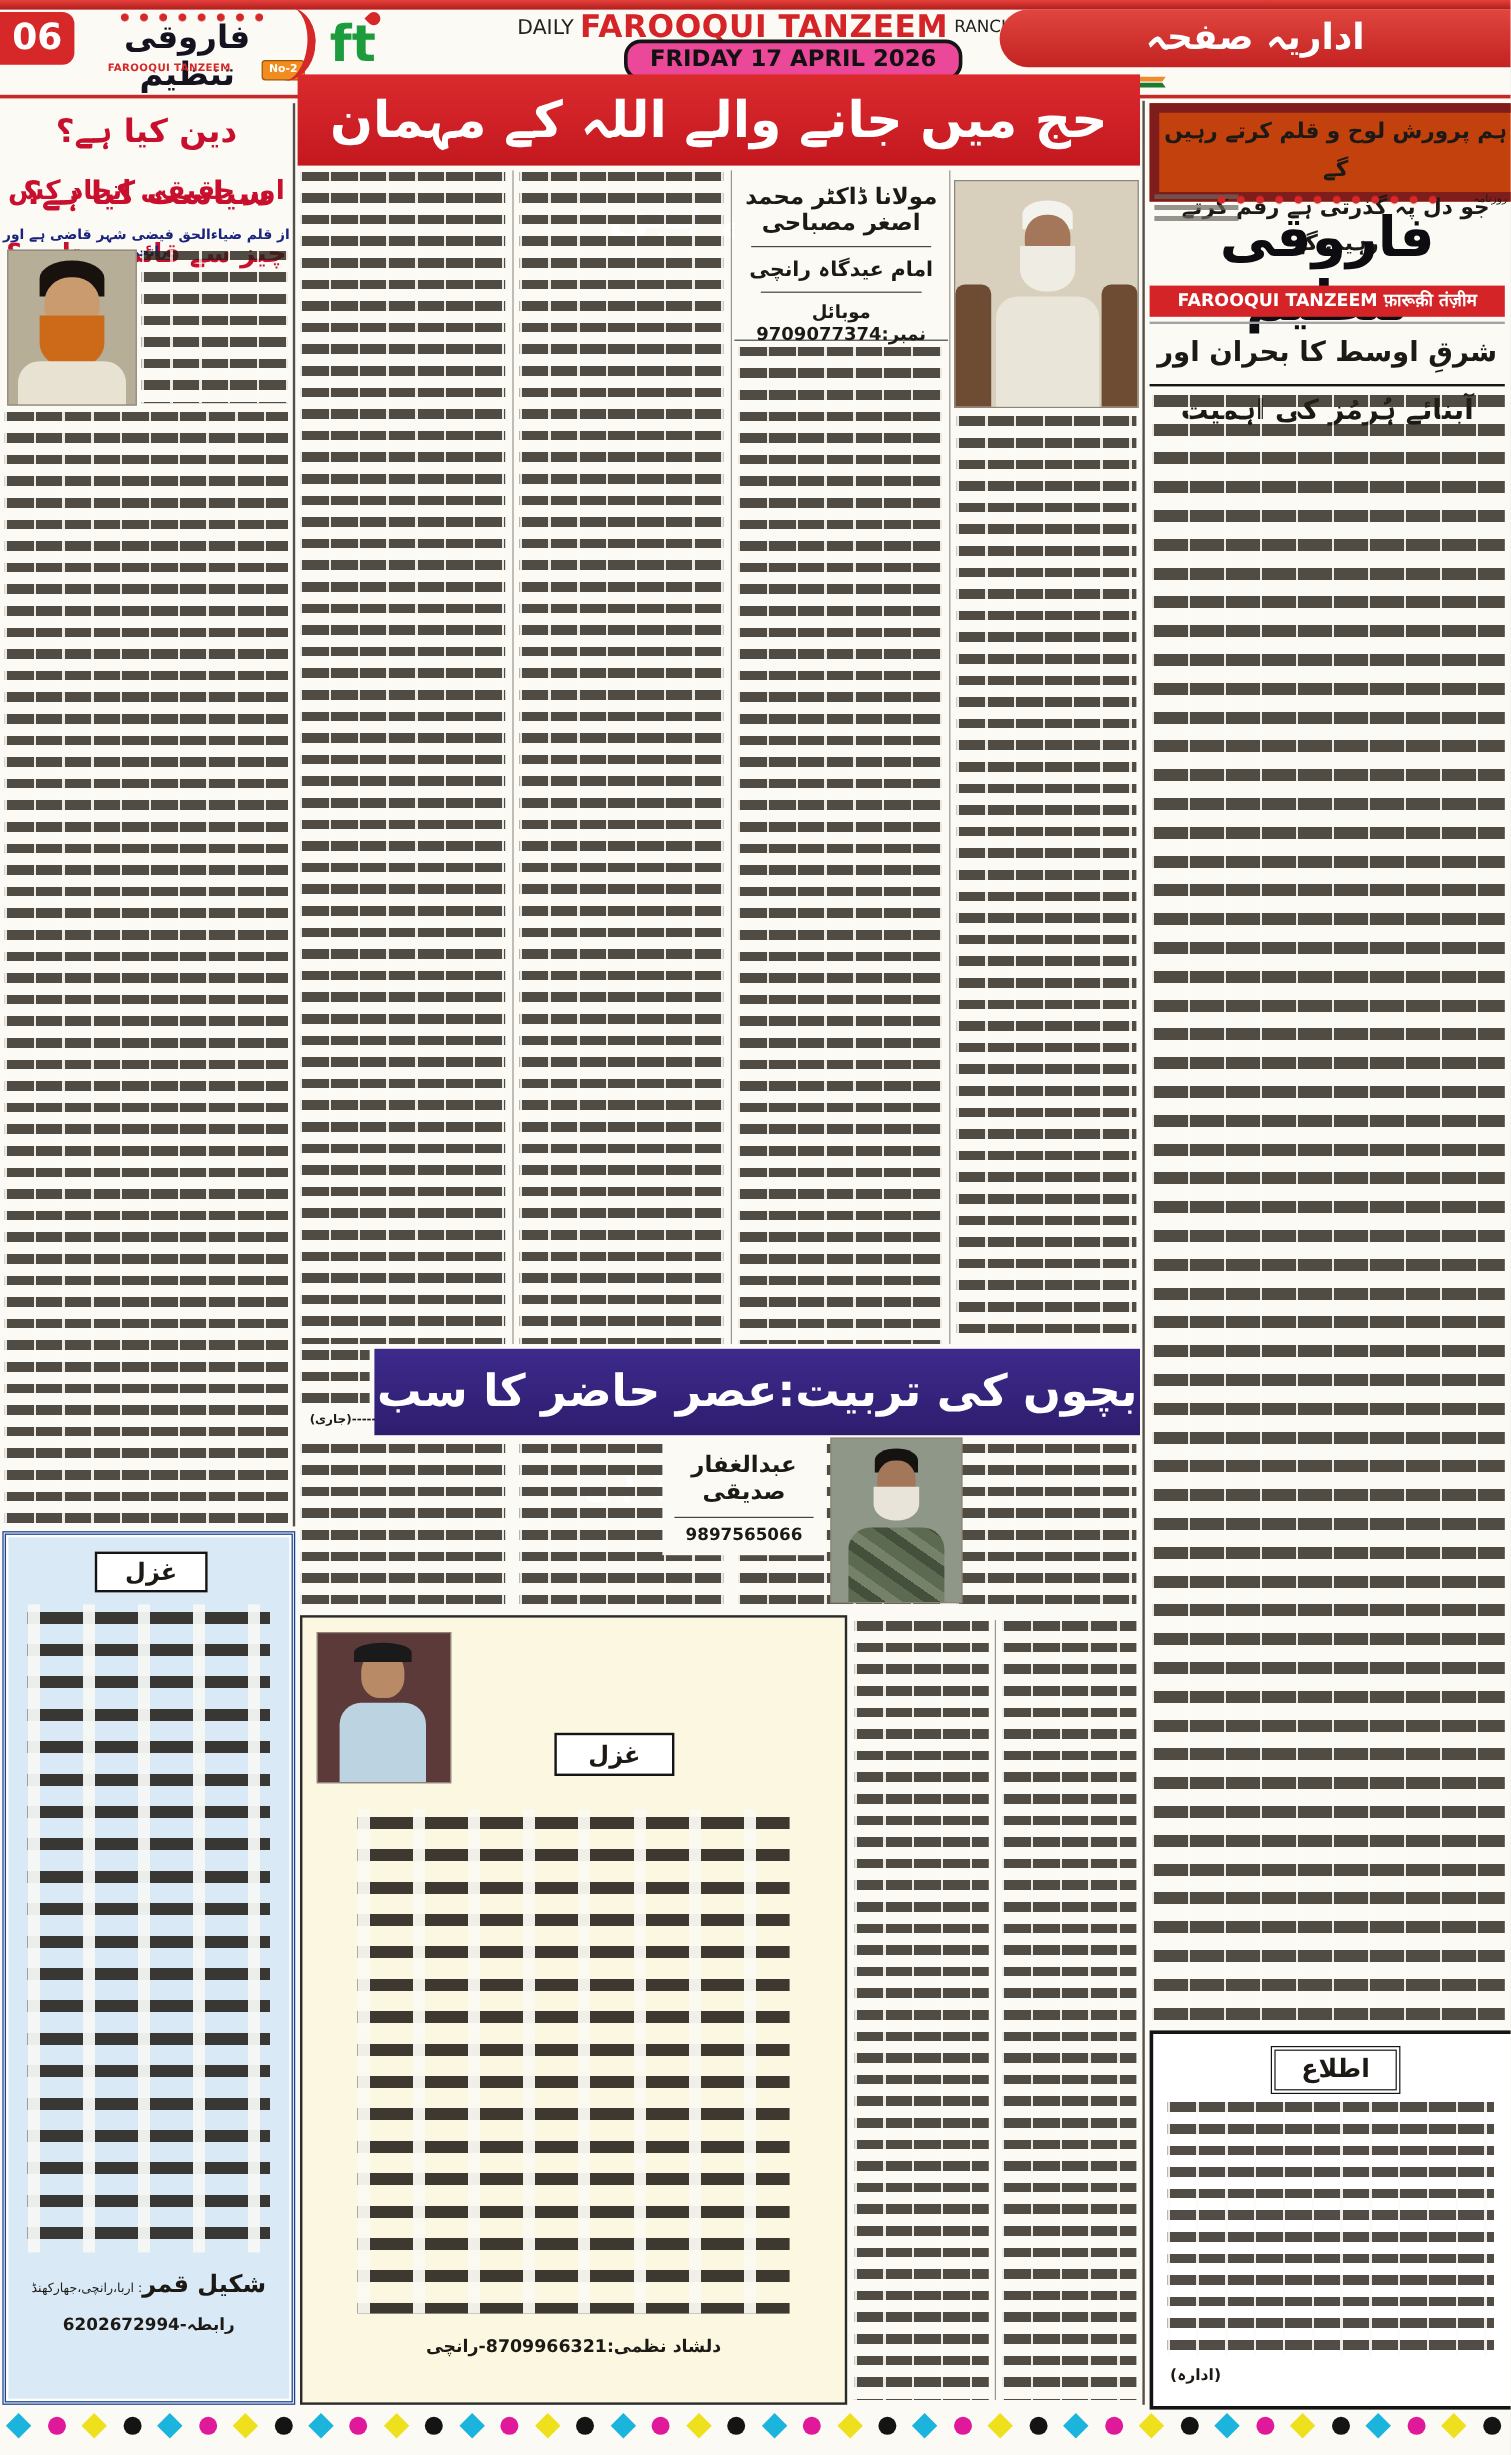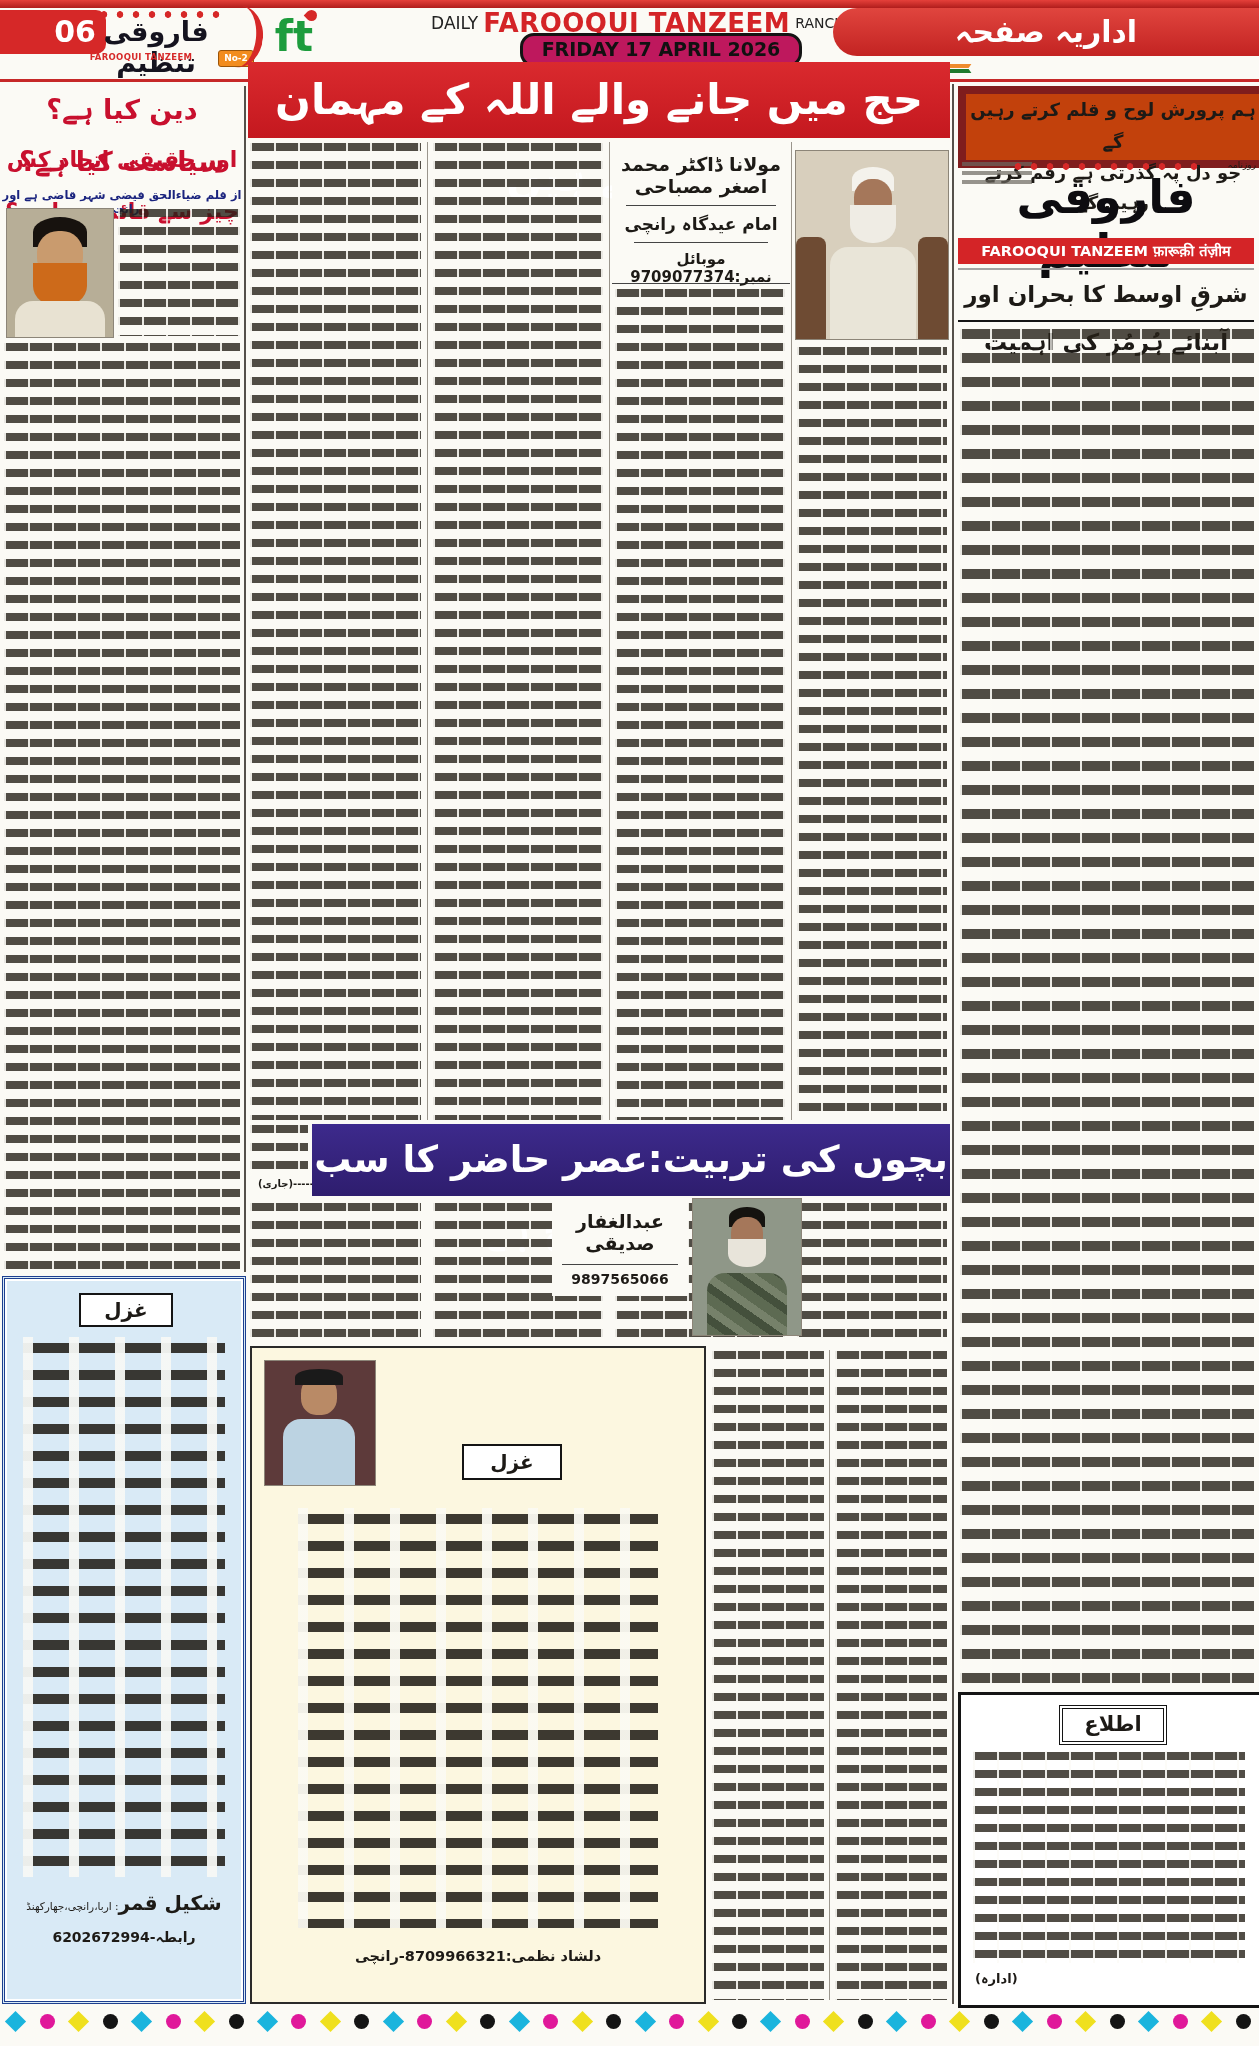--- a/index.html
+++ b/index.html
@@ -7,37 +7,37 @@
         font-family:"DejaVu Sans",sans-serif;color:#1d1a16;}
   .abs{position:absolute;}
   .rtl{direction:rtl;unicode-bidi:isolate;}
   .ctr{text-align:center;}
   .bold{font-weight:700;}
 
   
   .topbar{left:0;top:0;width:1259px;height:8px;background:linear-gradient(180deg,#e5403a,#b01d1c);}
   .pgnum{left:0;top:10px;width:62px;height:44px;background:#d62828;color:#fff;
          font-size:30px;font-weight:700;line-height:44px;text-align:center;
-         border-radius:0 10px 10px 0;padding-left:44px;}
+         border-radius:0 10px 10px 0;}
   .swirl{left:222px;top:6px;width:34px;height:62px;border-right:7px solid #d62828;
          border-radius:0 60% 60% 0/0 50% 50% 0;transform:rotate(6deg);}
   .logo-dots{left:96px;top:10px;width:130px;height:9px;
     background:radial-gradient(circle 3.5px,#d62828 3px,transparent 3.6px) 0 0/16px 9px repeat-x;}
   .logo-urdu{left:66px;top:16px;width:180px;font-size:27px;font-weight:700;color:#15131f;text-align:center;}
   .logo-cap{left:66px;top:52px;width:150px;font-size:8.5px;font-weight:700;color:#d62828;text-align:center;letter-spacing:.3px;}
   .badge{left:218px;top:50px;width:34px;height:15px;background:#f28c1e;color:#fff;border:1px solid #9b5408;
          font-size:9px;font-weight:700;text-align:center;line-height:15px;border-radius:3px;}
   .ftmono{left:268px;top:8px;width:52px;height:58px;color:#1d9c3d;font-size:42px;font-weight:700;line-height:58px;text-align:center;}
   .ftdrop{left:306px;top:10px;width:11px;height:11px;background:#d62828;border-radius:50% 50% 50% 0;transform:rotate(45deg);}
   .mast-line{left:420px;top:8px;width:440px;height:26px;text-align:center;white-space:nowrap;}
   .mast-daily{font-size:17px;color:#222;vertical-align:middle;}
   .mast-title{font-size:26px;font-weight:700;color:#d42427;vertical-align:middle;letter-spacing:.5px;}
   .mast-city{font-size:14px;color:#222;vertical-align:middle;}
   .datebox{left:520px;top:33px;width:276px;height:28px;border:3px solid #141414;border-radius:14px;
-           font-size:19px;font-weight:700;line-height:26px;text-align:center;color:#111;background:#be185d;}
+           font-size:19px;font-weight:700;line-height:26px;text-align:center;color:#111;background:#ec4899;}
   .webline{left:0;top:60px;width:1259px;height:18px;text-align:center;font-size:16px;color:#3a3a3a;}
   .stripe{width:150px;height:10px;top:64px;}
   .stripe:before{content:"";position:absolute;left:0;top:0;width:100%;height:4px;background:#ef8b2d;transform:skewX(-35deg);}
   .stripe:after{content:"";position:absolute;left:0;top:5px;width:100%;height:4px;background:#1f7a2d;transform:skewX(35deg);}
   .section-lbl{left:833px;top:8px;width:426px;height:48px;background:linear-gradient(180deg,#e0453e,#c32322);
                border-radius:26px 0 0 26px;color:#fff;font-size:30px;font-weight:700;line-height:48px;text-align:center;}
   .hdr-rule{left:0;top:79px;width:1259px;height:3px;background:#c62828;}
 
   
   .vrule{width:1px;background:#9a958c;}

